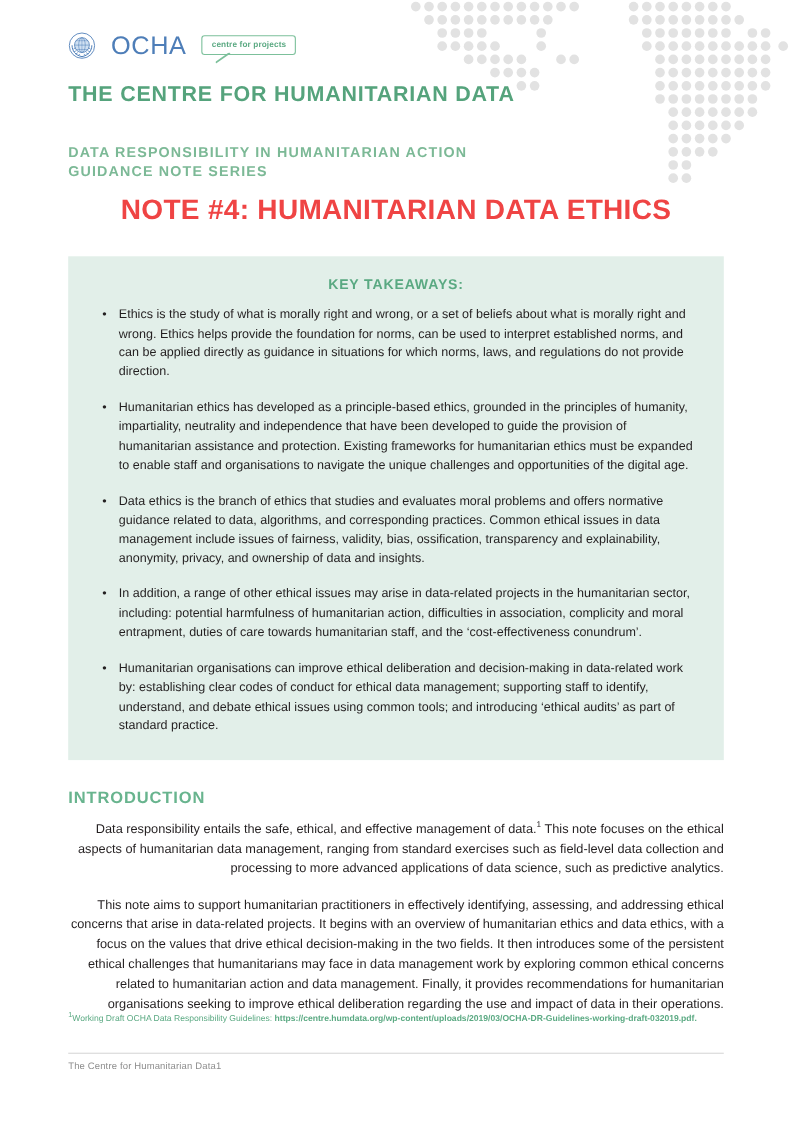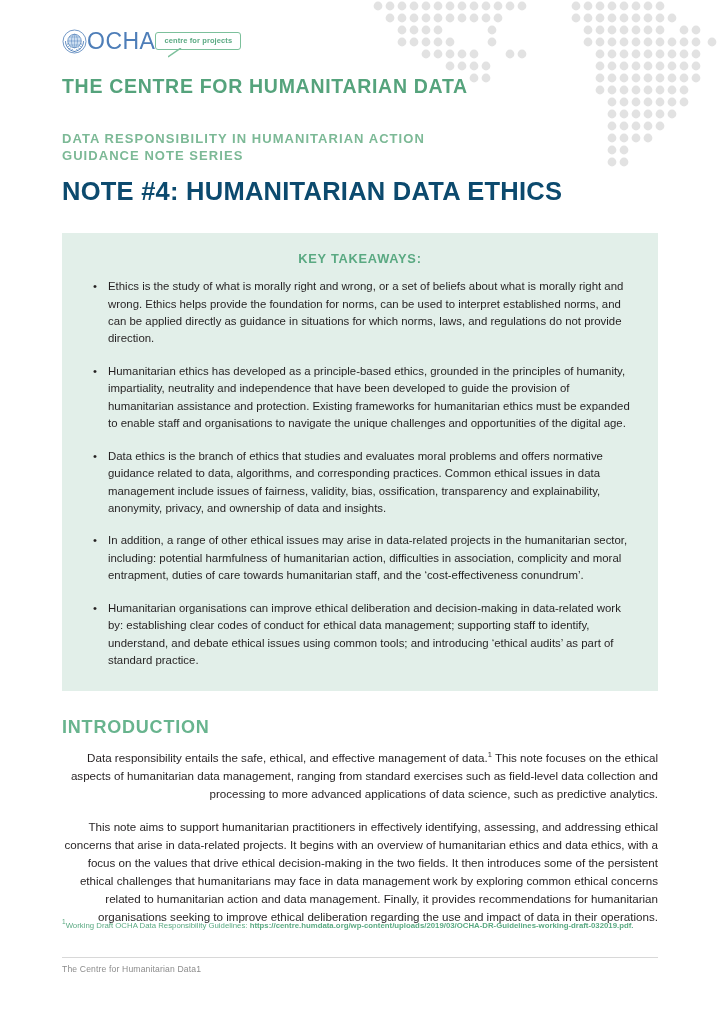--- a/index.html
+++ b/index.html
@@ -39,20 +39,21 @@
   
   .header {
     position: relative;
     z-index: 2;
     padding: 26px 62px 0 62px;
   }
 
   .logo-row {
     display: flex;
     align-items: center;
+    gap: 14px;
     height: 30px;
   }
 
   .un-emblem { display: block; }
 
   .ocha-word {
     font-family: "Liberation Sans", sans-serif;
     font-size: 23px;
     font-weight: 400;
     letter-spacing: 0.5px;
@@ -98,22 +99,23 @@
     font-weight: bold;
     letter-spacing: 1.05px;
     color: #7cb996;
   }
 
   .note-title {
     margin-top: 13px;
     font-size: 25.5px;
     font-weight: bold;
     letter-spacing: 0.25px;
-    color: #0c4a6e;
+    color: #ef4444;
     line-height: 1.05;
+    text-align: center;
   }
 
   
   .takeaways {
     position: relative;
     z-index: 2;
     margin: 28px 62px 0 62px;
     background: #e2efe9;
     padding: 18px 24px 22px 24px;
   }
@@ -150,21 +152,21 @@
 
   
   .body-section {
     position: relative;
     z-index: 2;
     margin: 0 62px;
     padding-top: 26px;
   }
 
   .section-head {
-    font-size: 18px;
+    font-size: 15px;
     font-weight: bold;
     letter-spacing: 0.8px;
     color: #68b48e;
     margin-bottom: 11px;
   }
 
   .para {
     font-size: 11.6px;
     line-height: 1.55;
     color: #231f20;

